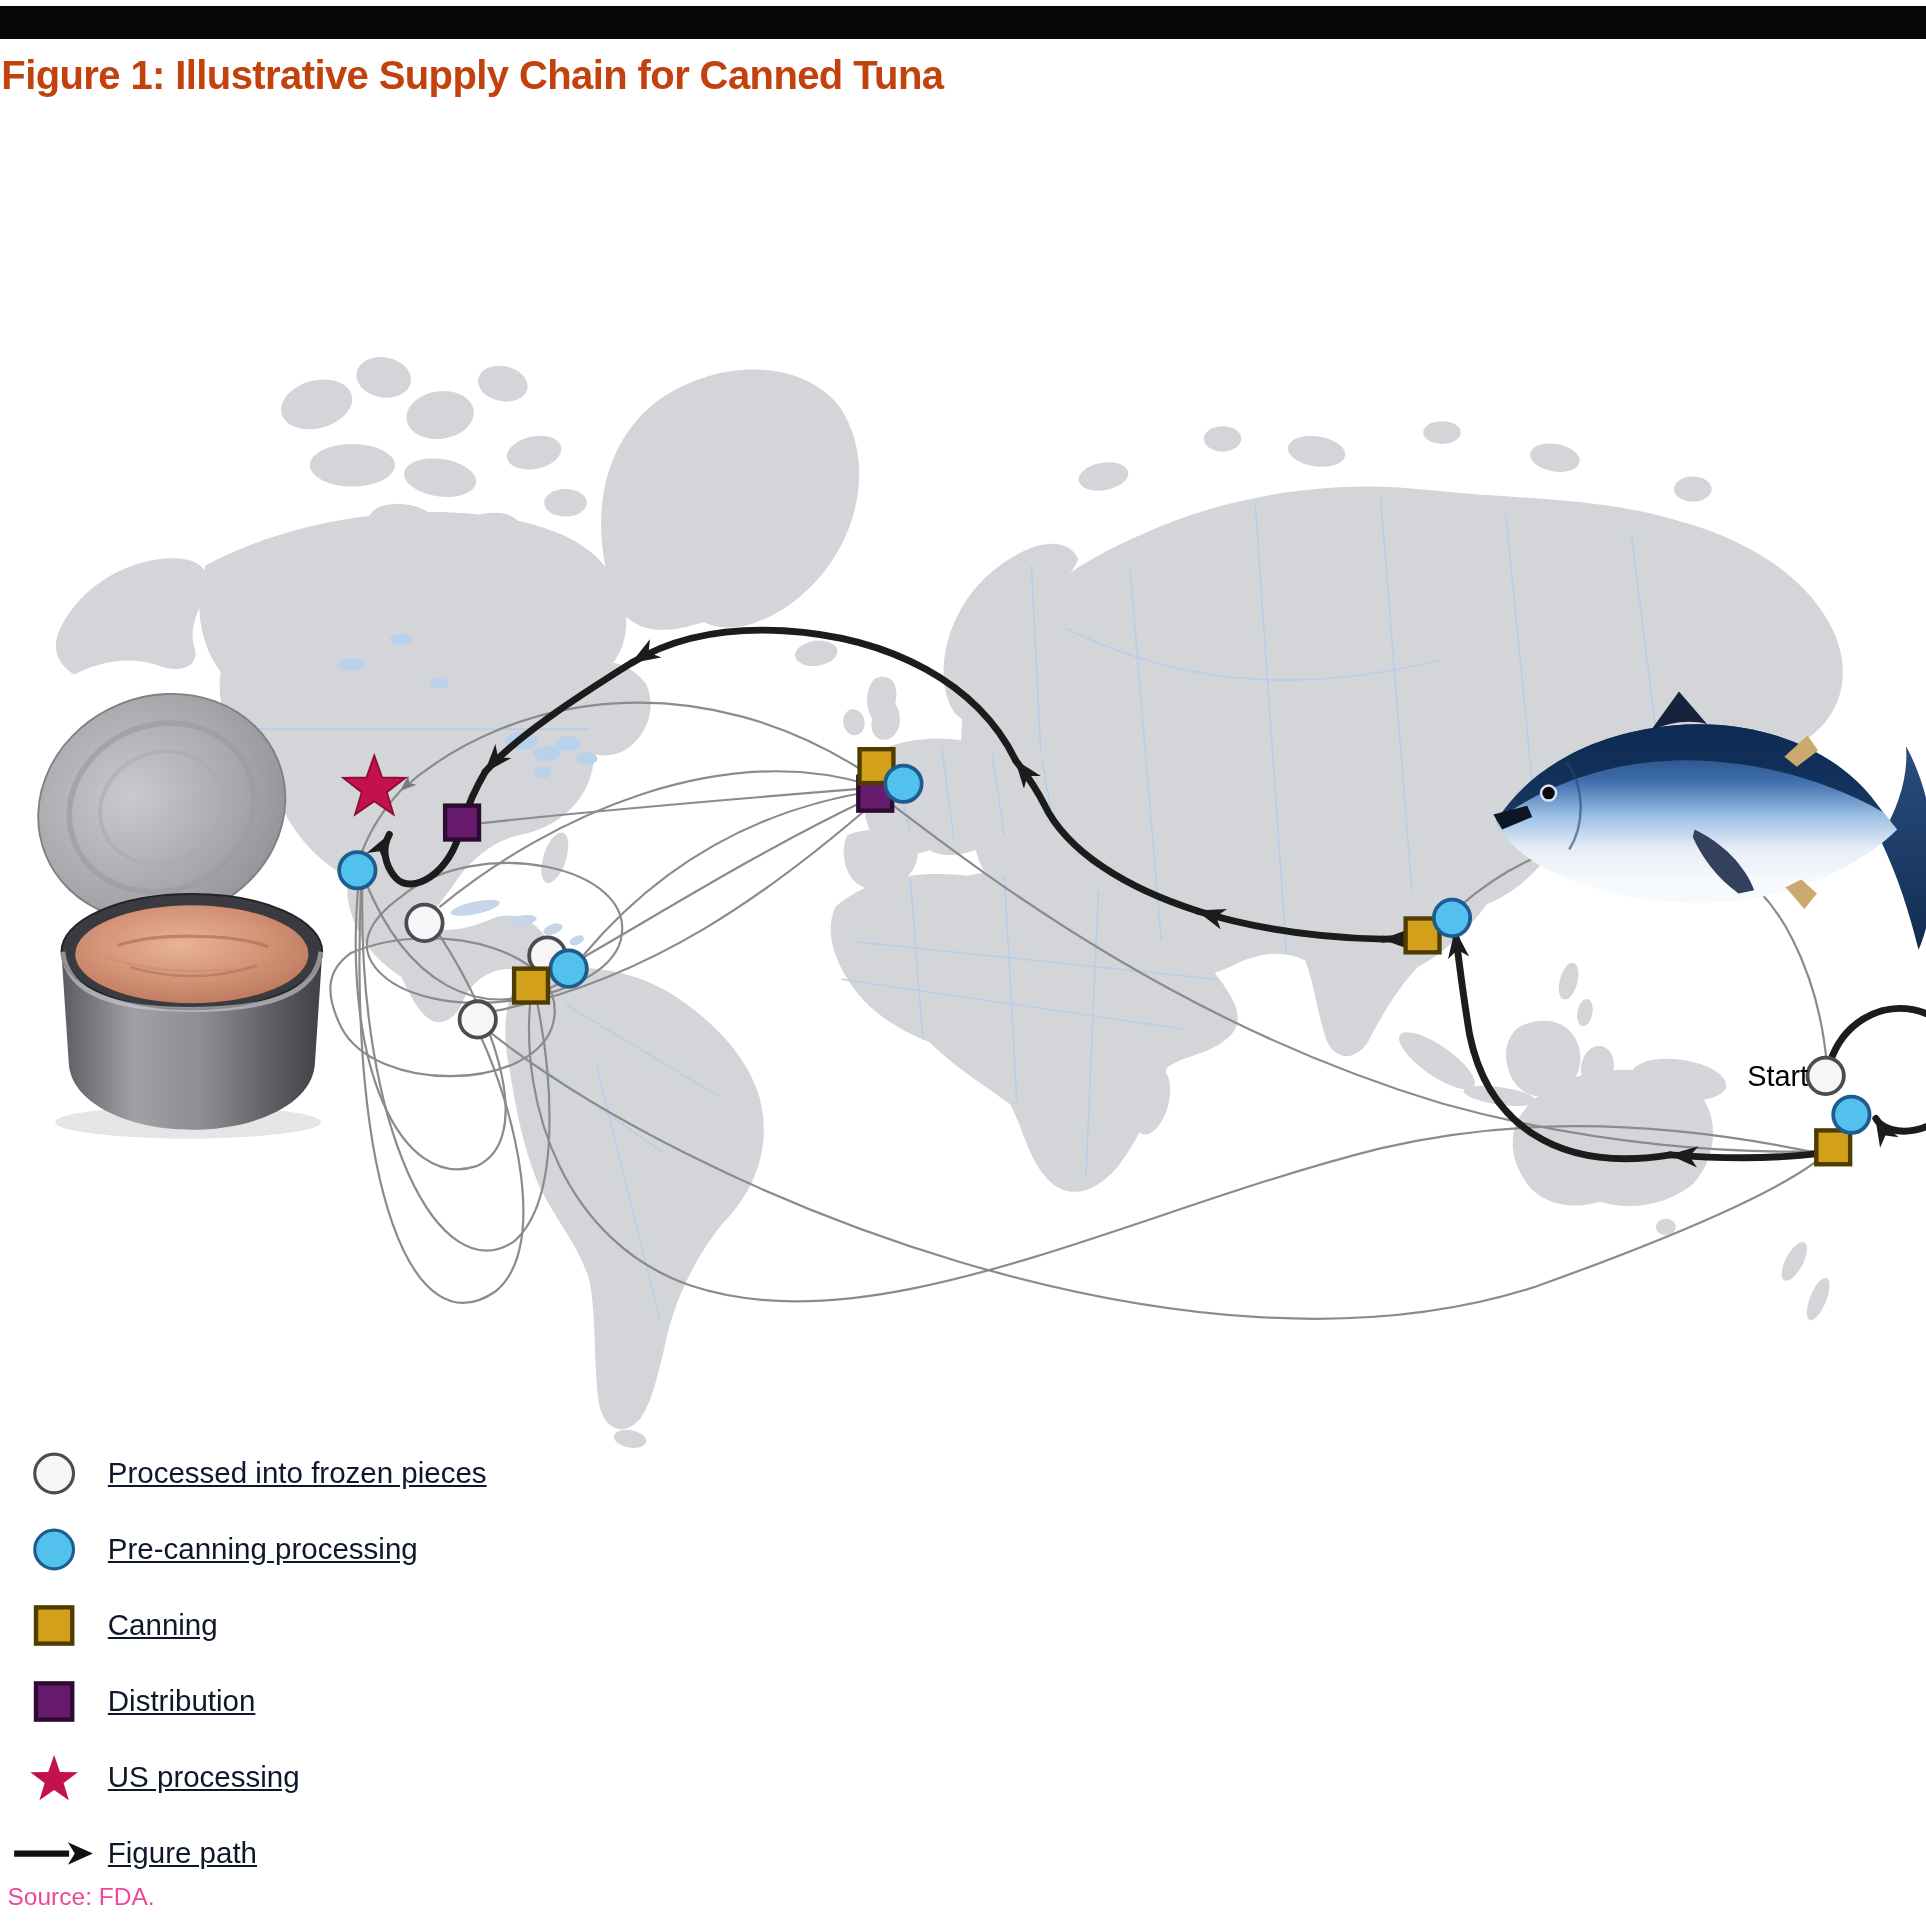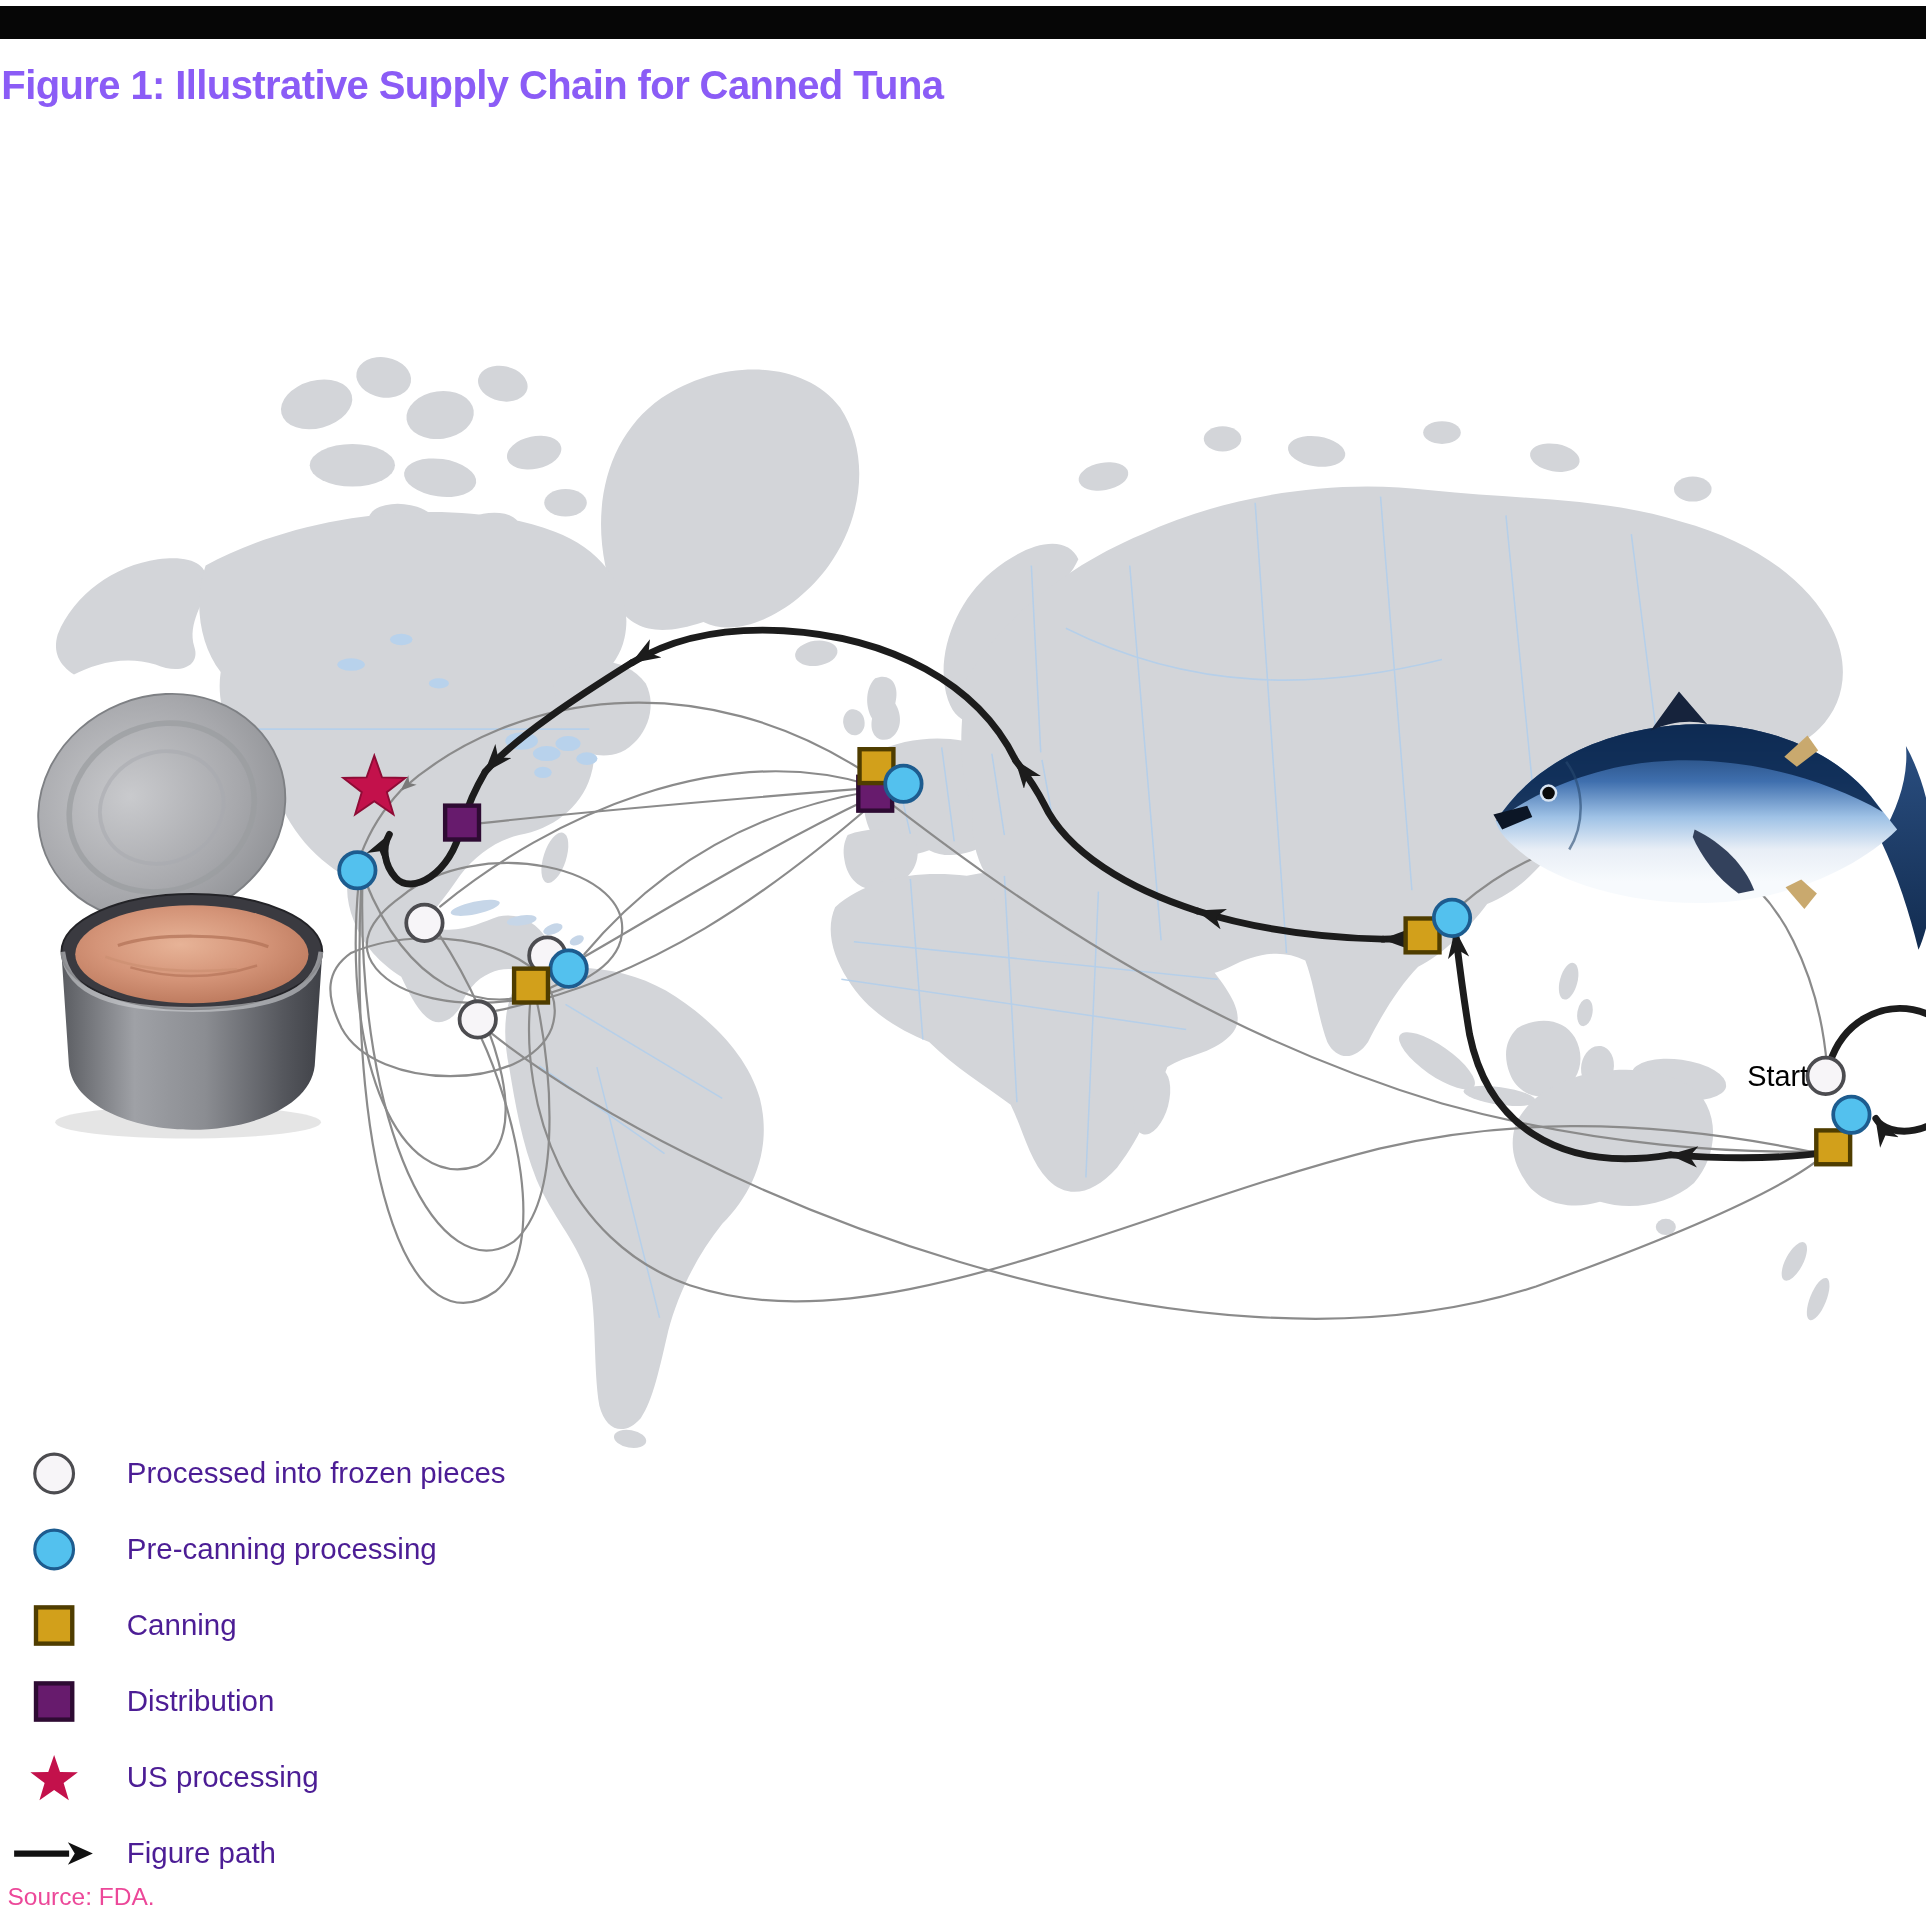--- a/index.html
+++ b/index.html
@@ -2,28 +2,28 @@
 <html style="font-size:10px"><head>
 <meta charset="utf-8">
 <style>
   html,body{margin:0;padding:0;}
   body{
     width:1926px;height:1926px;position:relative;overflow:hidden;
     background:#ffffff;font-family:"Liberation Sans", sans-serif;
   }
   .topbar{position:absolute;left:0;top:6.3px;width:1926px;height:33px;background:#060606;}
   .fig-title{
-    position:absolute;left:1.3px;top:63px;font-size:40px;font-weight:bold;color:#8b5cf6;
+    position:absolute;left:1.3px;top:53px;font-size:40px;font-weight:bold;color:#c2410c;
     letter-spacing:-0.6px;white-space:nowrap;
   }
   #world{position:absolute;left:0;top:0;}
   .legend{position:absolute;left:8.8px;top:1435px;}
   .legend-row{display:flex;align-items:center;height:76px;}
   .legend-swatch{width:99px;height:65px;flex:0 0 99px;}
-  .legend-label{font-size:29.5px;color:#4c1d95;margin-left:19px;white-space:nowrap;}
+  .legend-label{font-size:29.5px;color:#0f172a;white-space:nowrap;text-decoration:underline;}
   .source-note{position:absolute;left:7.5px;top:1883px;font-size:24.5px;color:#ec4899;}
 </style>
 </head>
 <body>
 
 <div class="topbar"></div>
 <div class="fig-title">Figure 1: Illustrative Supply Chain for Canned Tuna</div>
 
 <svg id="world" width="1926" height="1926" viewBox="0 0 3072 3072">
   <defs>

